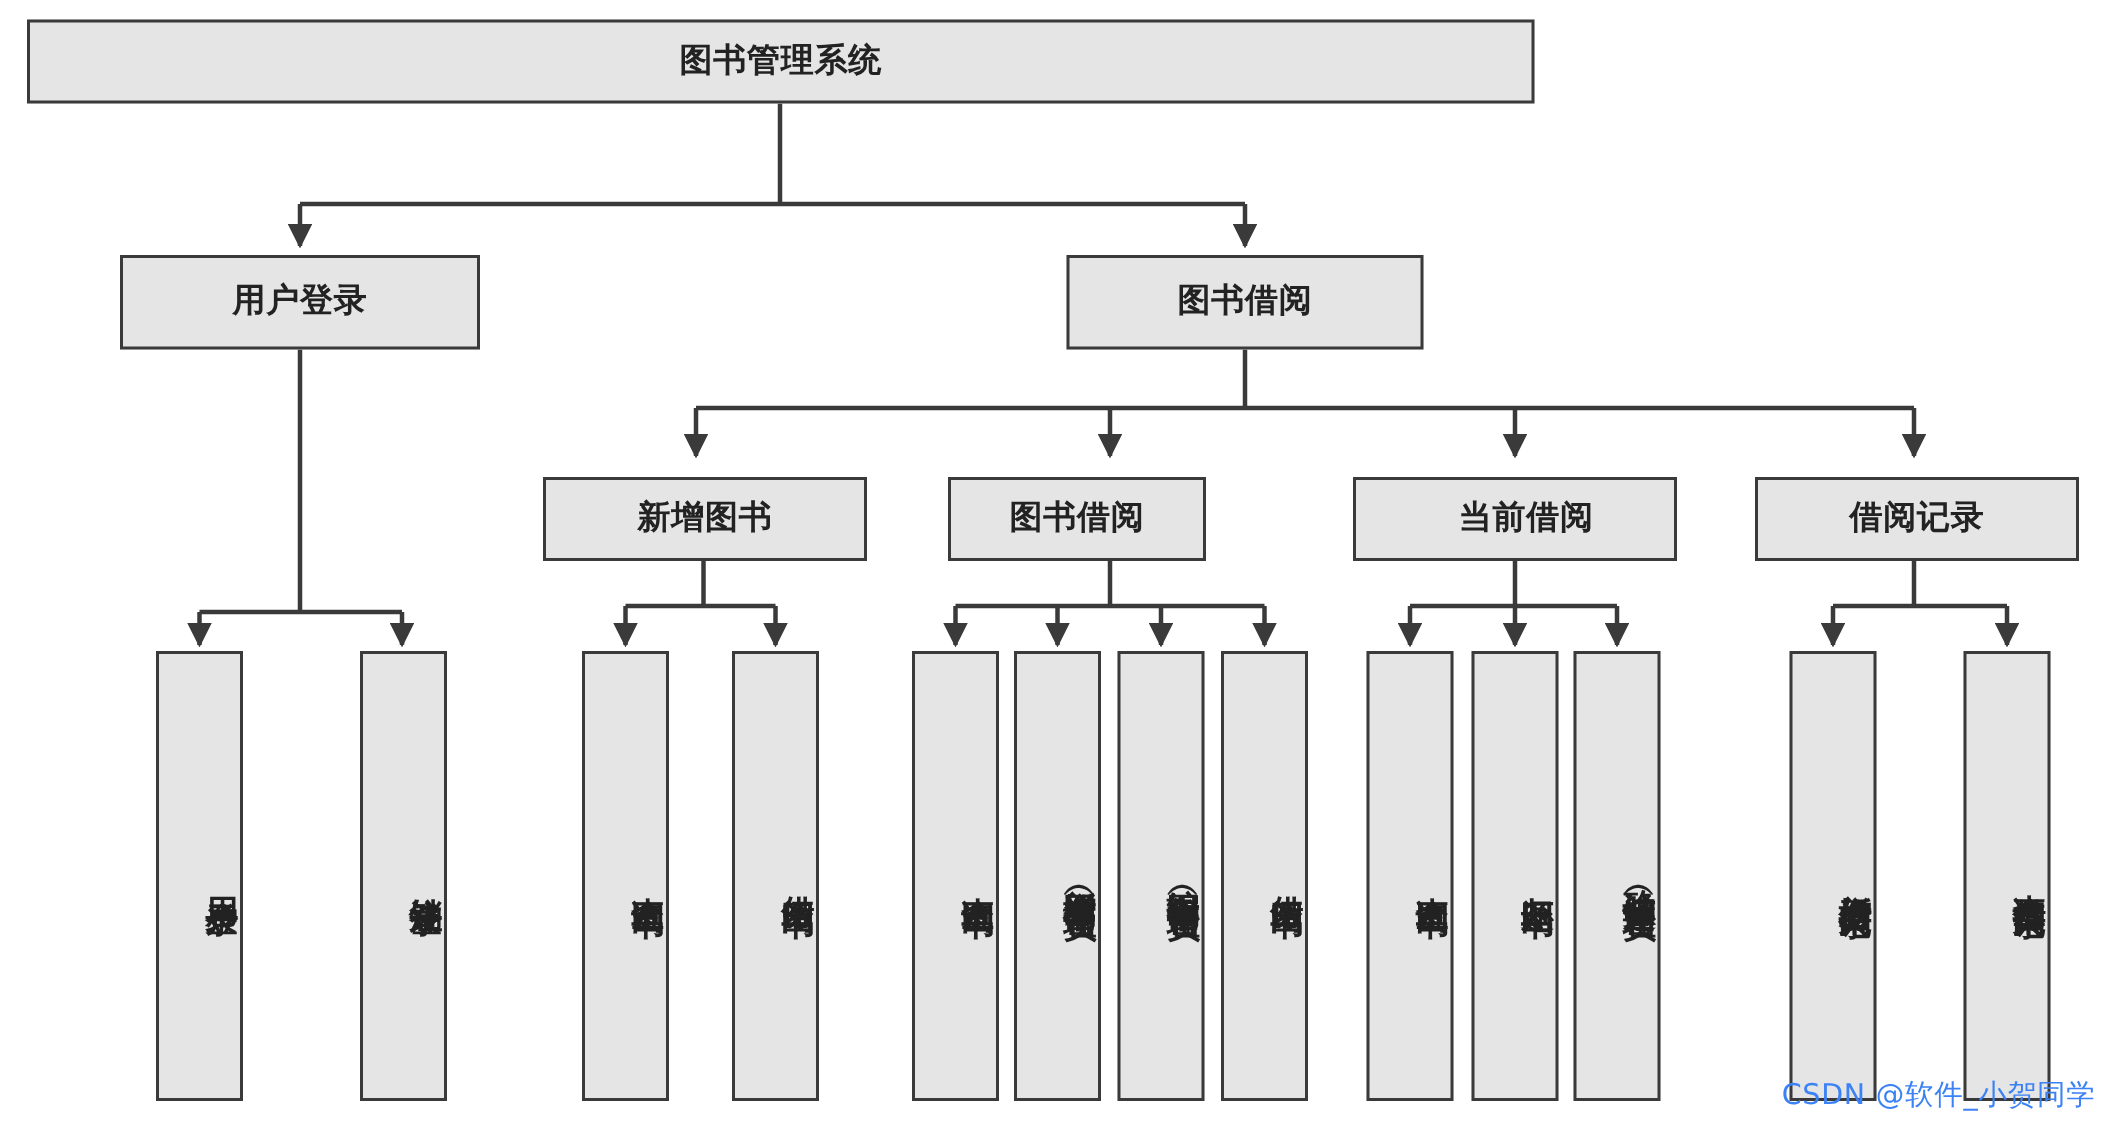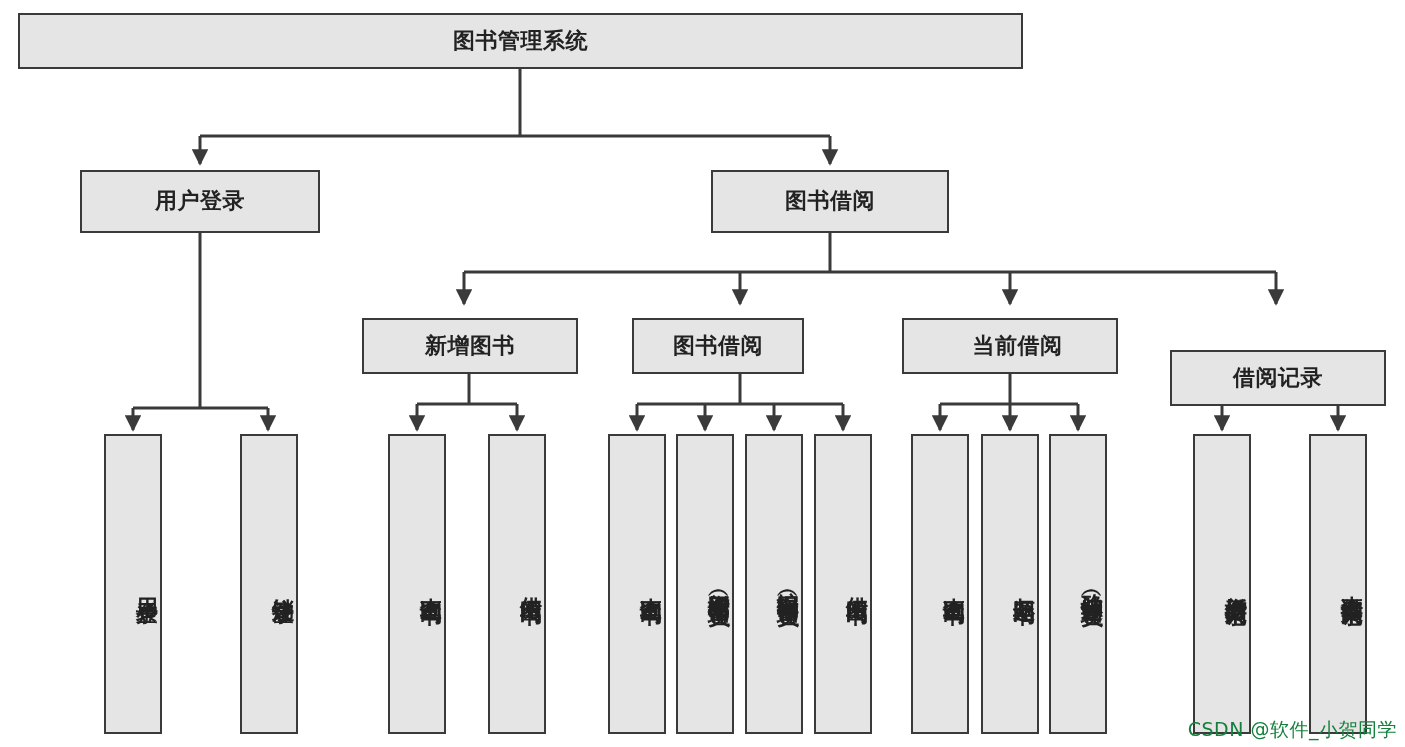--- a/index.html
+++ b/index.html
@@ -62,21 +62,21 @@
   }
   .label {
     display: block;
     white-space: nowrap;
   }
   #watermark {
     position: absolute;
     right: 8px;
     bottom: 4px;
     font-size: 19px;
-    color: #15803d;
+    color: #3b82f6;
     z-index: 3;
     white-space: nowrap;
     letter-spacing: 0.5px;
   }
 </style>
 </head>
 <body>
 
 <div id="canvas-wrap">
 
@@ -150,21 +150,21 @@
   </div>
 
   <div class="node horizontal" style="left:632px; top:318px; width:172px; height:56px;">
     <span class="label">图书借阅</span>
   </div>
 
   <div class="node horizontal" style="left:902px; top:318px; width:216px; height:56px;padding-left:15px;">
     <span class="label">当前借阅</span>
   </div>
 
-  <div class="node horizontal" style="left:1170px; top:318px; width:216px; height:56px;margin-top:32px;">
+  <div class="node horizontal" style="left:1170px; top:318px; width:216px; height:56px;">
     <span class="label">借阅记录</span>
   </div>
 
   <div class="node vertical" style="left:104px; top:434px; width:58px; height:300px;">
     <span class="label">用户登录</span>
   </div>
 
   <div class="node vertical" style="left:240px; top:434px; width:58px; height:300px;">
     <span class="label">注销登录</span>
   </div>

